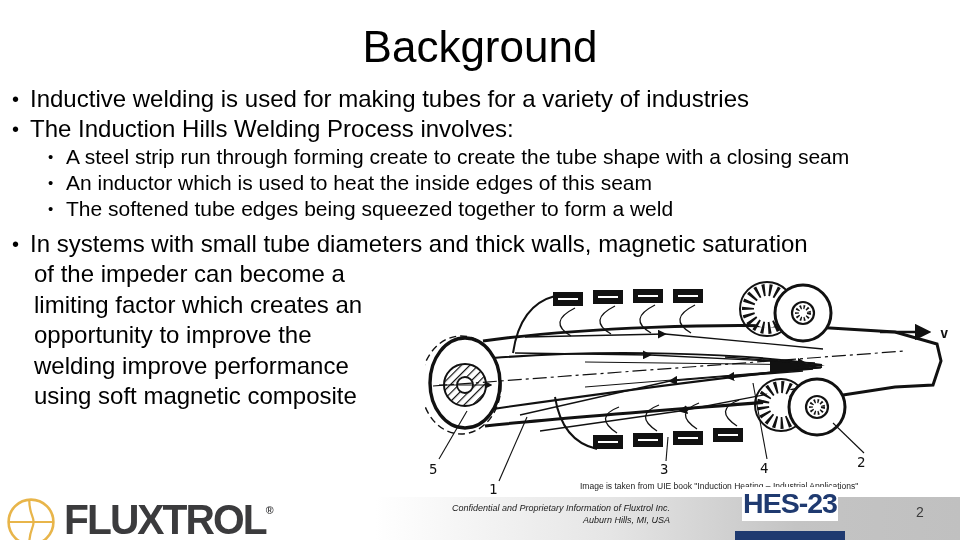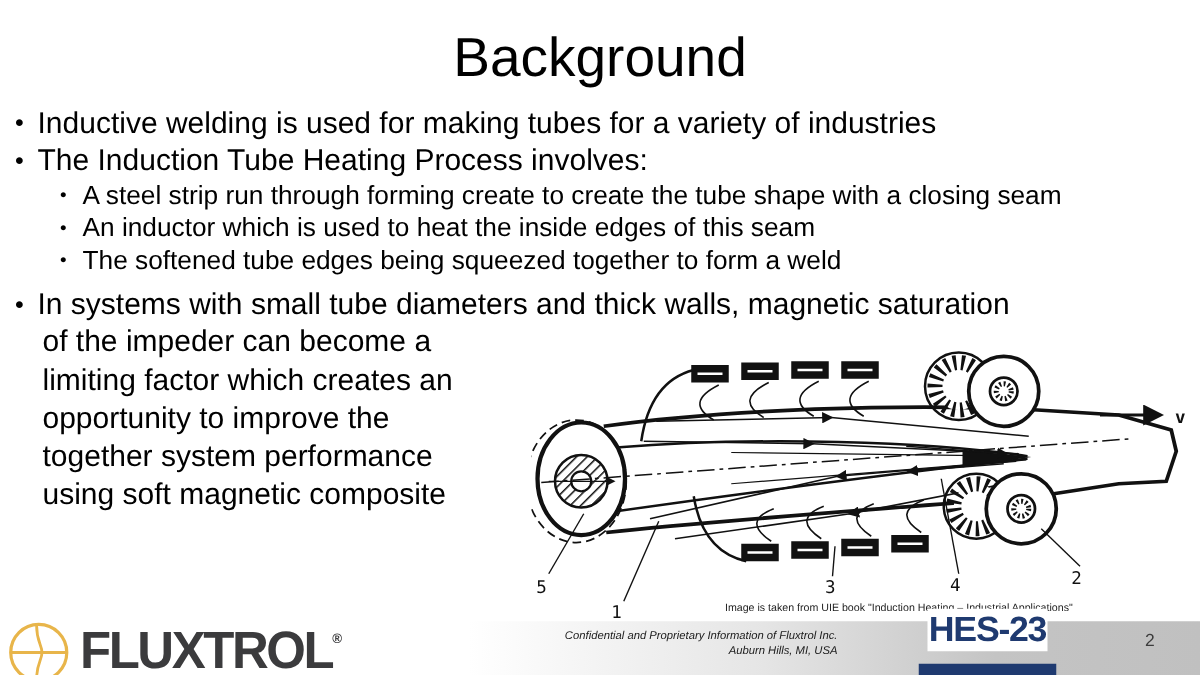--- a/index.html
+++ b/index.html
@@ -62,21 +62,21 @@
 
   <h1 class="title">Background</h1>
 
   <div class="bullets">
     <div class="li l1">
       <span class="dot">•</span>
       <span>Inductive welding is used for making tubes for a variety of industries</span>
     </div>
     <div class="li l1">
       <span class="dot">•</span>
-      <span>The Induction Tube Heating Process involves:</span>
+      <span>The Induction Hills Welding Process involves:</span>
     </div>
     <div class="li l2">
       <span class="dot">•</span>
       <span>A steel strip run through forming create to create the tube shape with a closing seam</span>
     </div>
     <div class="li l2">
       <span class="dot">•</span>
       <span>An inductor which is used to heat the inside edges of this seam</span>
     </div>
     <div class="li l2">
@@ -84,21 +84,21 @@
       <span>The softened tube edges being squeezed together to form a weld</span>
     </div>
     <div class="li l1 b3">
       <span class="dot">•</span>
       <span>In systems with small tube diameters and thick walls, magnetic saturation</span>
     </div>
     <div class="b3-rest">
       <div>of the impeder can become a</div>
       <div>limiting factor which creates an</div>
       <div>opportunity to improve the</div>
-      <div>together system performance</div>
+      <div>welding improve performance</div>
       <div>using soft magnetic composite</div>
     </div>
   </div>
 
   <div class="diagram">
     <svg width="535" height="230" viewBox="0 0 535 230">
       <defs>
         <pattern id="hatch" width="6" height="6" patternUnits="userSpaceOnUse" patternTransform="rotate(45)">
           <rect width="6" height="6" fill="#fff"></rect>
           <line x1="0" y1="0" x2="0" y2="6" stroke="#111" stroke-width="2.4"></line>

